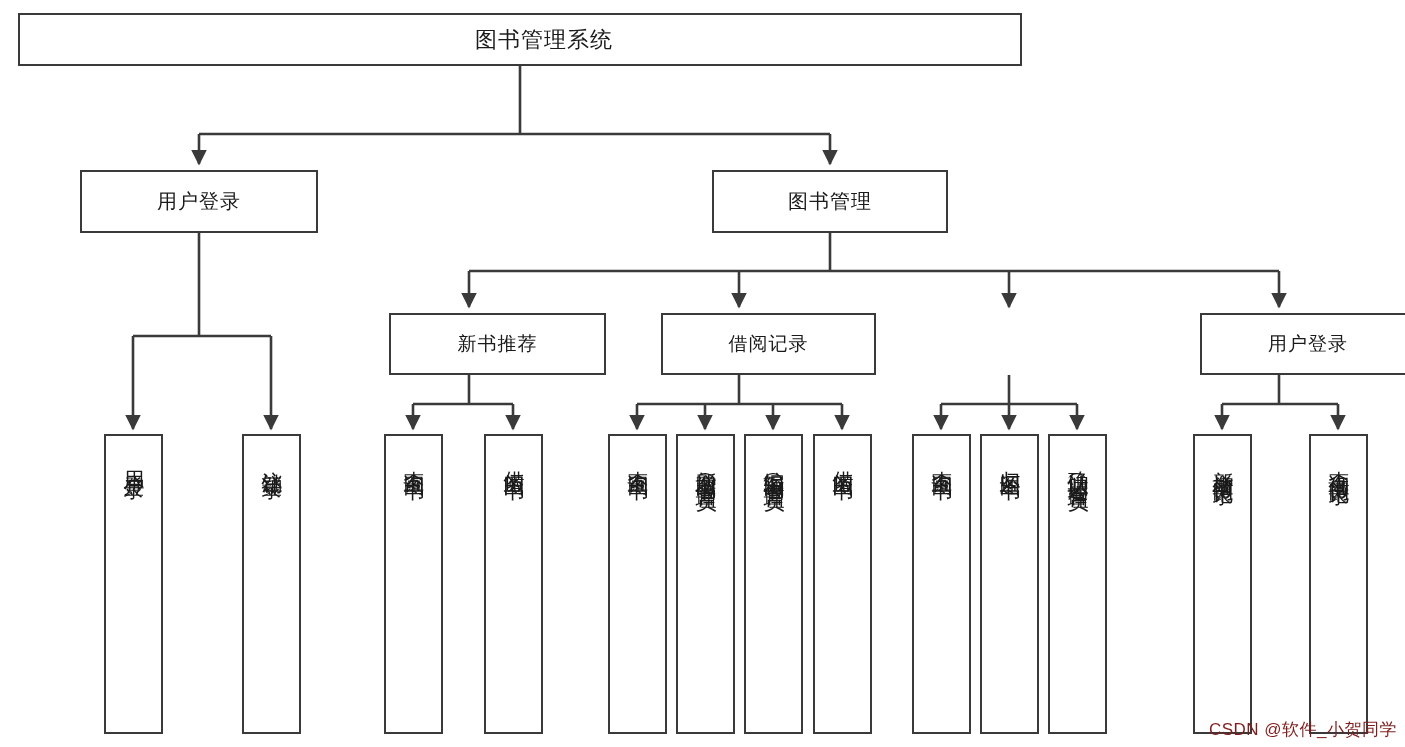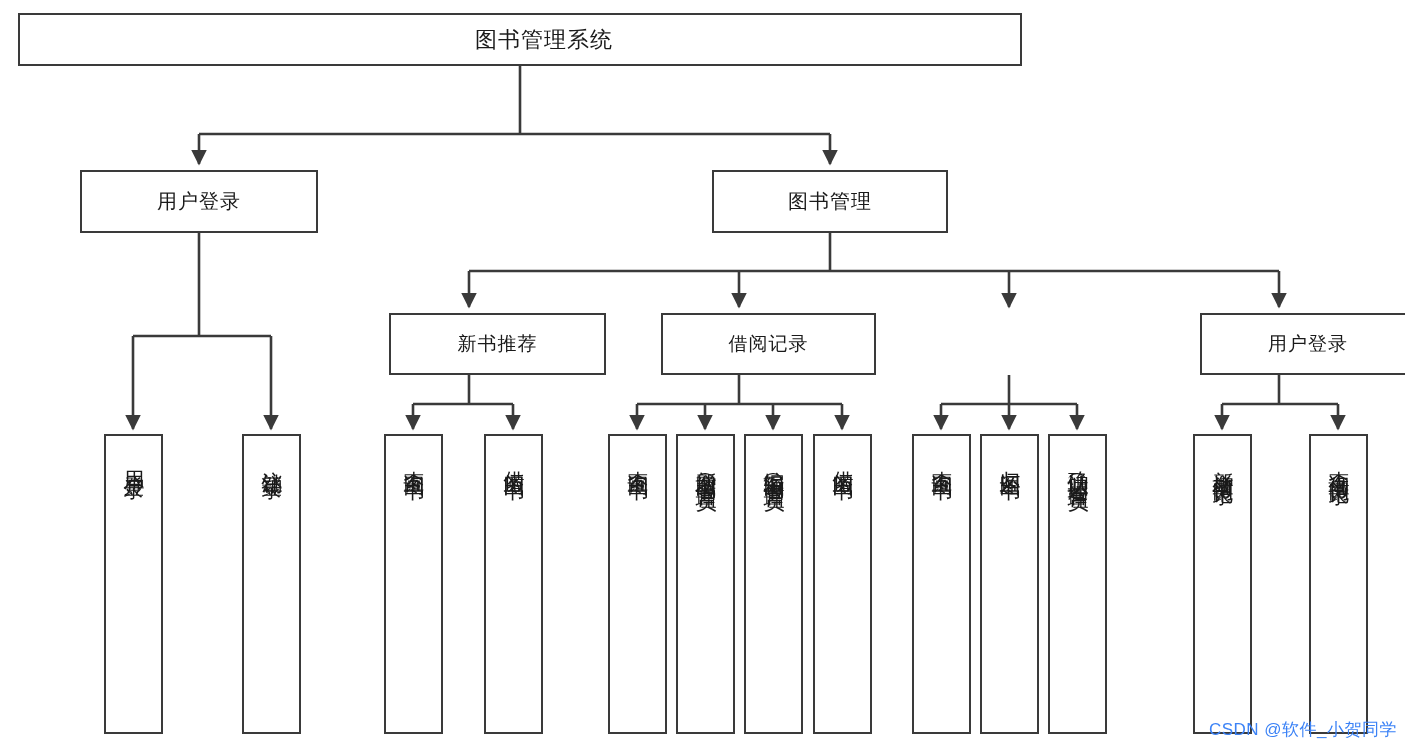--- a/index.html
+++ b/index.html
@@ -51,21 +51,21 @@
     letter-spacing:3px;
     white-space:nowrap;
     color:#1a1a1a;
   }
 
   .watermark{
     position:absolute;
     right:8px;
     bottom:6px;
     font-size:17px;
-    color:#3b82f6;
+    color:#7f1d1d;
     letter-spacing:0.5px;
     white-space:nowrap;
     user-select:none;
   }
 </style>
 </head>
 <body>
 
 <div id="stage">
 

